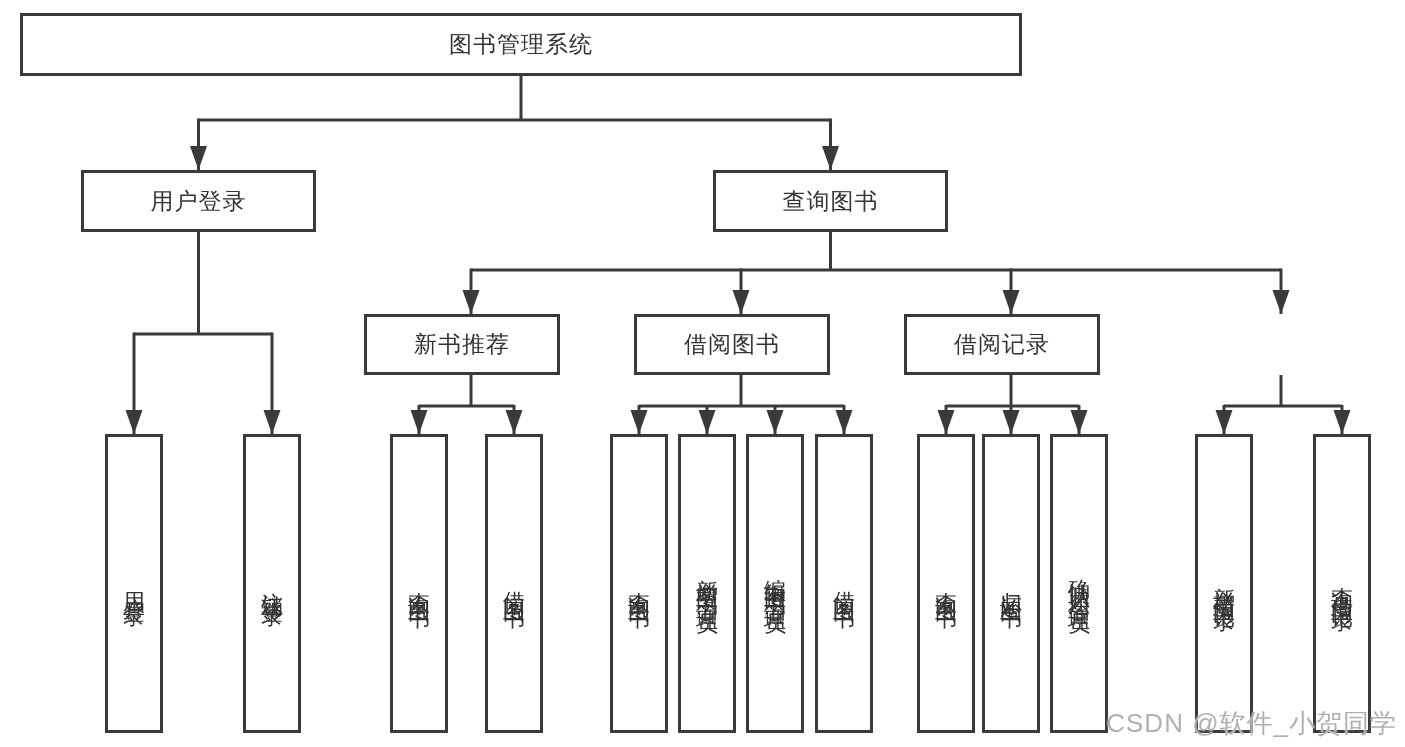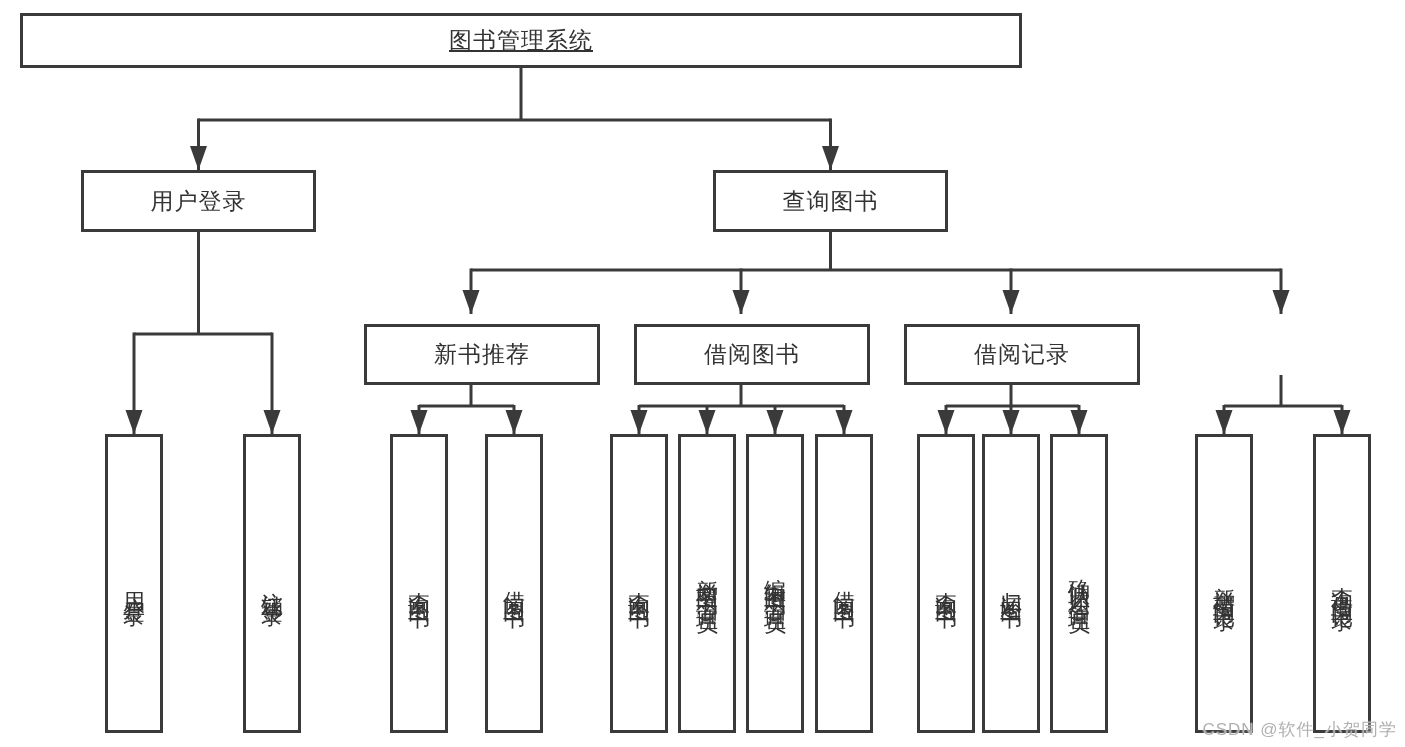--- a/index.html
+++ b/index.html
@@ -32,46 +32,46 @@
     display: flex;
     align-items: center;
     justify-content: center;
     font-size: 23px;
     letter-spacing: 1px;
     color: #333333;
     z-index: 2;
   }
   .root {
     left: 20px; top: 13px;
-    width: 1002px; height: 55px; text-decoration: underline;
+    width: 1002px; height: 63px;
   }
   .lvl2 {
     top: 170px;
     width: 235px; height: 62px;
   }
   .lvl3 {
-    top: 324px;
-    width: 236px; height: 61px;
+    top: 314px;
+    width: 196px; height: 61px;
   }
   .leaf {
     top: 434px;
     width: 58px; height: 299px;
   }
   .leaf span {
     writing-mode: vertical-rl;
     text-orientation: mixed;
     font-size: 22px;
     letter-spacing: 5px;
     line-height: 1;
   }
   .watermark {
     position: absolute;
     right: 8px;
     bottom: 6px;
-    font-size: 17px;
+    font-size: 26px;
     color: #b0b0b0;
     letter-spacing: 1px;
     z-index: 3;
     text-shadow: 0 0 2px #ffffff;
     margin-left: 33px;
   }
 </style>
 </head>
 <body>
 

